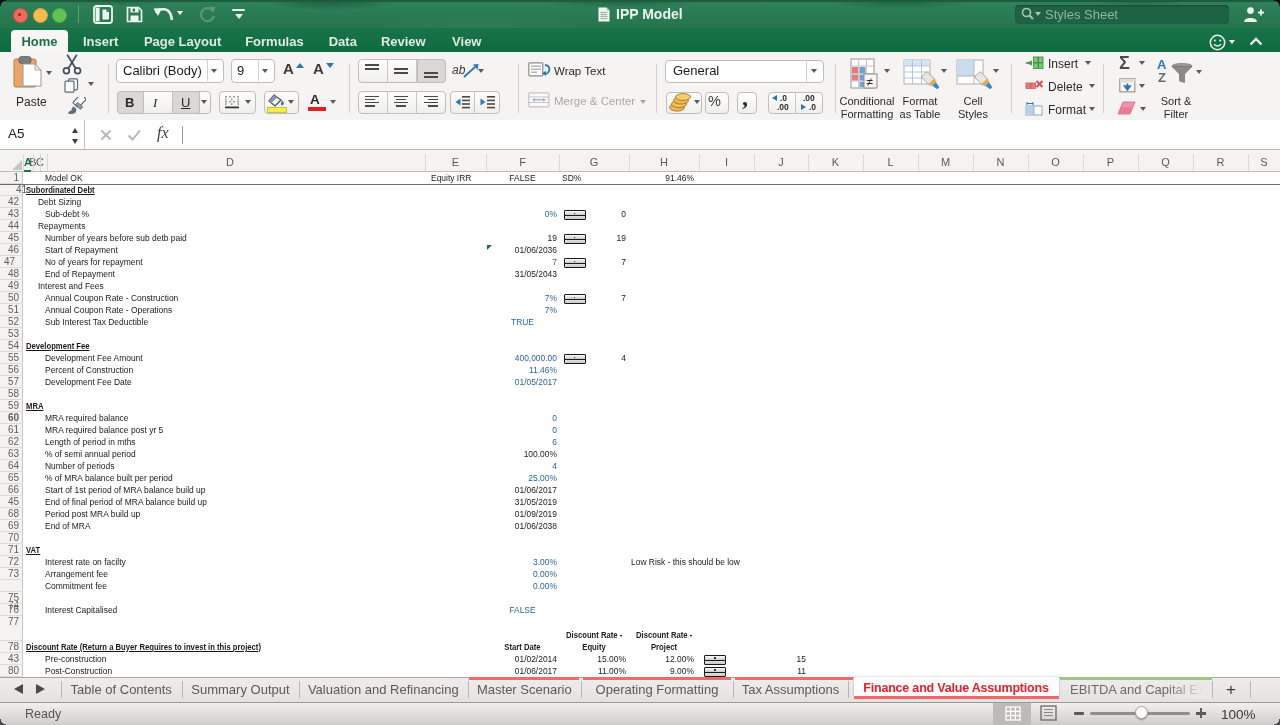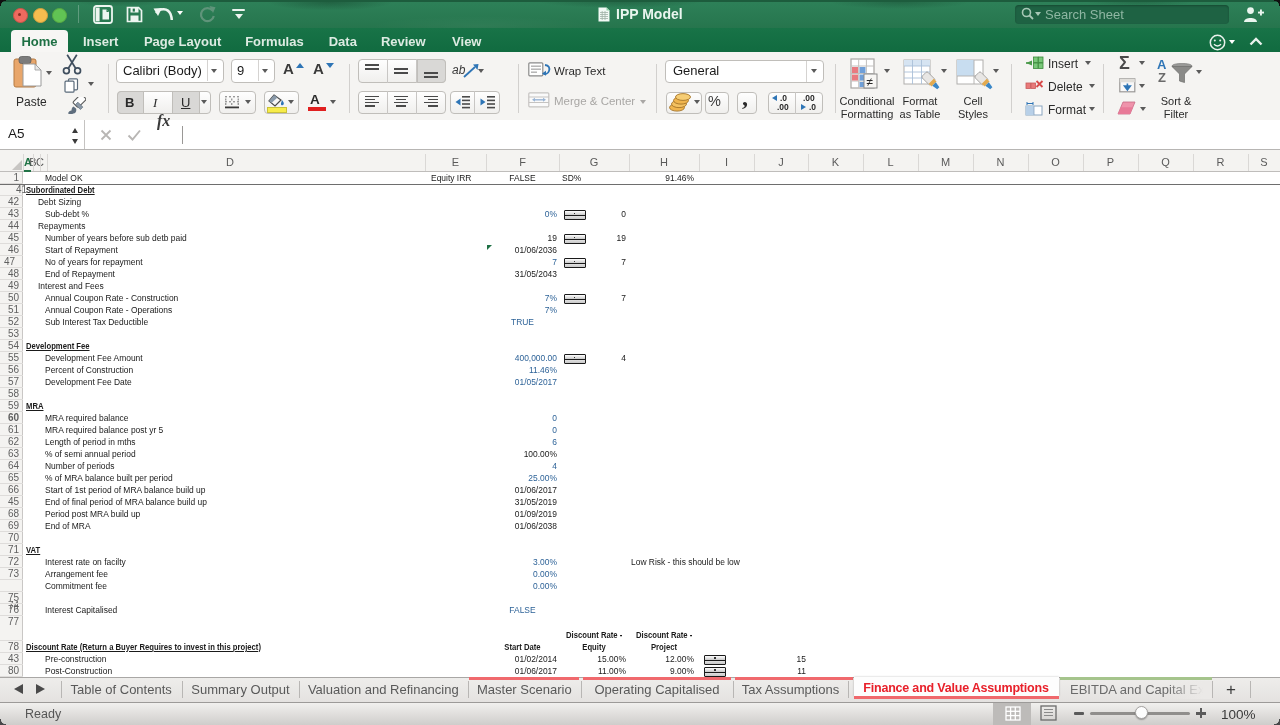--- a/index.html
+++ b/index.html
@@ -102,21 +102,21 @@
         <line x1="7" y1="4" x2="7" y2="13"></line>
 </g>
     </svg>
 <div class="tx" style="left:616px;top:6px;font-size:14px;font-weight:bold;color:#eaf6ef;">IPP Model</div>
 <div class="ab" style="left:1015px;top:4.5px;width:214px;height:19px;border-radius:4px;background:#1e6243;box-shadow:inset 0 1px 2px rgba(0,0,0,0.25);"></div>
 <svg class="ab" style="left:1021px;top:7px;" width="14" height="14" viewBox="0 0 14 14">
 <circle cx="5.5" cy="5.5" r="4" fill="none" stroke="#a7c8b6" stroke-width="1.6"></circle>
 <line x1="8.5" y1="8.5" x2="12" y2="12" stroke="#a7c8b6" stroke-width="1.8"></line>
 </svg>
 <div class="car ab" style="left:1035px;top:11.5px;border-top-color:#a7c8b6;border-left-width:3px;border-right-width:3px;"></div>
-<div class="tx" style="left:1045px;top:7px;font-size:13px;color:#8fb7a3;">Search Sheet</div>
+<div class="tx" style="left:1045px;top:7px;font-size:13px;color:#8fb7a3;">Styles Sheet</div>
 <svg class="ab" style="left:1243px;top:6px;" width="21" height="17" viewBox="0 0 21 17">
 <circle cx="7.5" cy="4.6" r="3.4" fill="#eaf6ef"></circle>
 <path d="M1 16 C1 10.5, 14 10.5, 14 16 Z" fill="#eaf6ef"></path>
 <rect x="15" y="5.6" width="6" height="1.9" fill="#eaf6ef"></rect>
 <rect x="17" y="3.5" width="1.9" height="6" fill="#eaf6ef"></rect>
 </svg>
 <div class="ab" id="tabrow"></div>
 <div class="ab" style="left:11px;top:30px;width:57px;height:22px;background:#f7f6f4;border-radius:4px 4px 0 0;"></div>
 <div class="rtab" style="left:11px;width:57px;color:#1e7044;">Home</div>
 <div class="rtab" style="left:70.6px;width:60px;">Insert</div>
@@ -429,21 +429,21 @@
 <div class="ab" style="left:0;top:120px;width:85px;height:29px;border-right:1px solid #c5c3c1;box-sizing:border-box;"></div>
 <div class="tx" style="left:8px;top:126px;font-size:13.5px;color:#1a1a1a;">A5</div>
 <div class="ab" style="left:72px;top:128px;width:0;height:0;border-left:3.5px solid transparent;border-right:3.5px solid transparent;border-bottom:5px solid #3a3a3a;"></div>
 <div class="ab" style="left:72px;top:139px;width:0;height:0;border-left:3.5px solid transparent;border-right:3.5px solid transparent;border-top:5px solid #3a3a3a;"></div>
 <svg class="ab" style="left:99px;top:128px;" width="14" height="14" viewBox="0 0 14 14">
 <path d="M2.5 2.5 L11.5 11.5 M11.5 2.5 L2.5 11.5" stroke="#b8b6b4" stroke-width="1.8"></path>
 </svg>
 <svg class="ab" style="left:127px;top:128px;" width="15" height="14" viewBox="0 0 15 14">
 <path d="M1.5 7.5 L5.5 11.5 L13 2.5" fill="none" stroke="#b8b6b4" stroke-width="1.9"></path>
 </svg>
-<div class="tx" style="left:157px;top:112px;font-size:16px;font-style:italic;font-weight:bold;font-family:'Liberation Serif',serif;color:#3a3a3a;">fx</div>
+<div class="tx" style="left:157px;top:124px;font-size:16px;font-style:italic;font-weight:normal;font-family:'Liberation Serif',serif;color:#3a3a3a;">fx</div>
 <div class="ab" style="left:182px;top:126px;width:1px;height:18px;background:#9a9896;"></div>
 <div class="ab" id="colhead"></div>
 <div class="chl" style="left:23px;width:10px;color:#217346;font-weight:bold;">A</div>
 <div class="chl" style="left:41px;width:378px;color:#5a5a5a;">D</div>
 <div class="chl" style="left:425px;width:61px;color:#5a5a5a;">E</div>
 <div class="chl" style="left:486px;width:73px;color:#5a5a5a;">F</div>
 <div class="chl" style="left:559px;width:70px;color:#5a5a5a;">G</div>
 <div class="chl" style="left:629px;width:70px;color:#5a5a5a;">H</div>
 <div class="chl" style="left:699px;width:55px;color:#5a5a5a;">I</div>
 <div class="chl" style="left:754px;width:54px;color:#5a5a5a;">J</div>
@@ -665,21 +665,21 @@
 <div class="std" style="left:467.5px;"></div>
 <div class="std" style="left:581.1px;"></div>
 <div class="std" style="left:732.9px;"></div>
 <div class="std" style="left:848px;"></div>
 <div class="std" style="left:1211.7px;"></div>
 <div class="std" style="left:1250.4px;"></div>
 <div class="stt" style="left:60.6px;width:121.20000000000002px;">Table of Contents</div>
 <div class="stt" style="left:181.8px;width:117.30000000000001px;">Summary Output</div>
 <div class="stt" style="left:299.1px;width:168.39999999999998px;">Valuation and Refinancing</div>
 <div class="stt" style="left:467.5px;width:113.60000000000002px;">Master Scenario</div>
-<div class="stt" style="left:581.1px;width:151.79999999999995px;">Operating Capitalised</div>
+<div class="stt" style="left:581.1px;width:151.79999999999995px;">Operating Formatting</div>
 <div class="stt" style="left:732.9px;width:115.10000000000002px;">Tax Assumptions</div>
 <div class="reds" style="left:468.6px;width:110.79999999999995px;"></div>
 <div class="reds" style="left:582.8px;width:148.70000000000005px;"></div>
 <div class="reds" style="left:734.5px;width:118.5px;"></div>
 <div class="ab" style="left:853.5px;top:677px;width:205px;height:18.5px;background:#fdfdfd;box-shadow:0 0 2px rgba(0,0,0,0.25);"></div>
 <div class="ab" style="left:853.5px;top:695.5px;width:205px;height:3.5px;background:#f0686c;"></div>
 <div class="stt" style="left:853.5px;top:680px;width:205px;color:#e8202a;font-weight:bold;font-size:12.5px;letter-spacing:-0.2px;">Finance and Value Assumptions</div>
 <div class="ab" style="left:1059.5px;top:677px;width:152px;height:3px;background:#a5c48c;"></div>
 <div class="stt" style="left:1070px;width:141px;text-align:left;color:#6b6b6b;">EBITDA and Capital Expe</div>
 <div class="ab" style="left:1168px;top:681px;width:44px;height:18px;background:linear-gradient(90deg,rgba(235,233,231,0),rgba(235,233,231,1) 80%);"></div>

